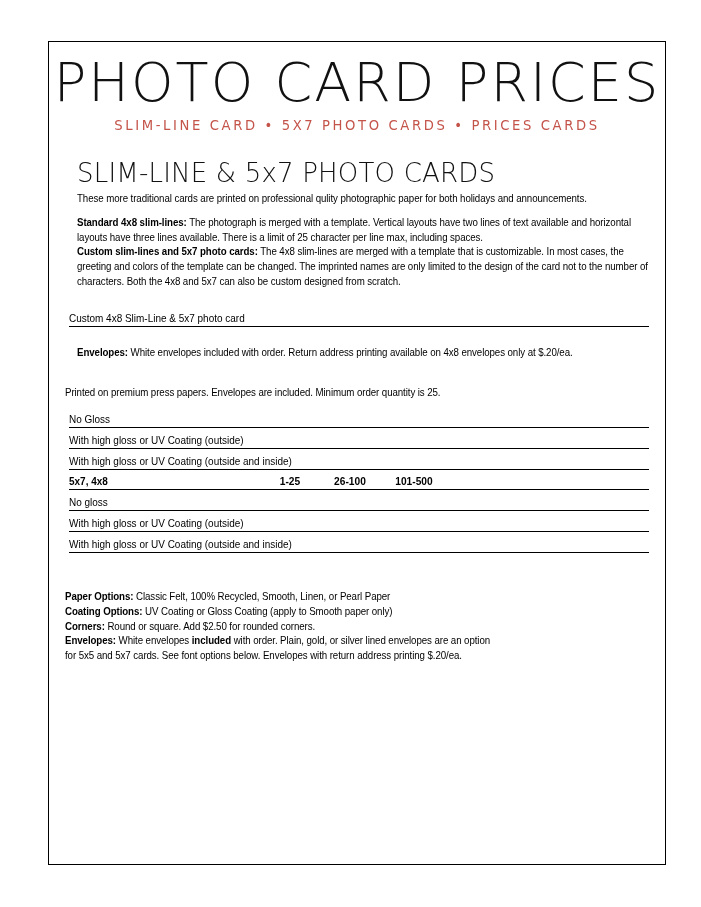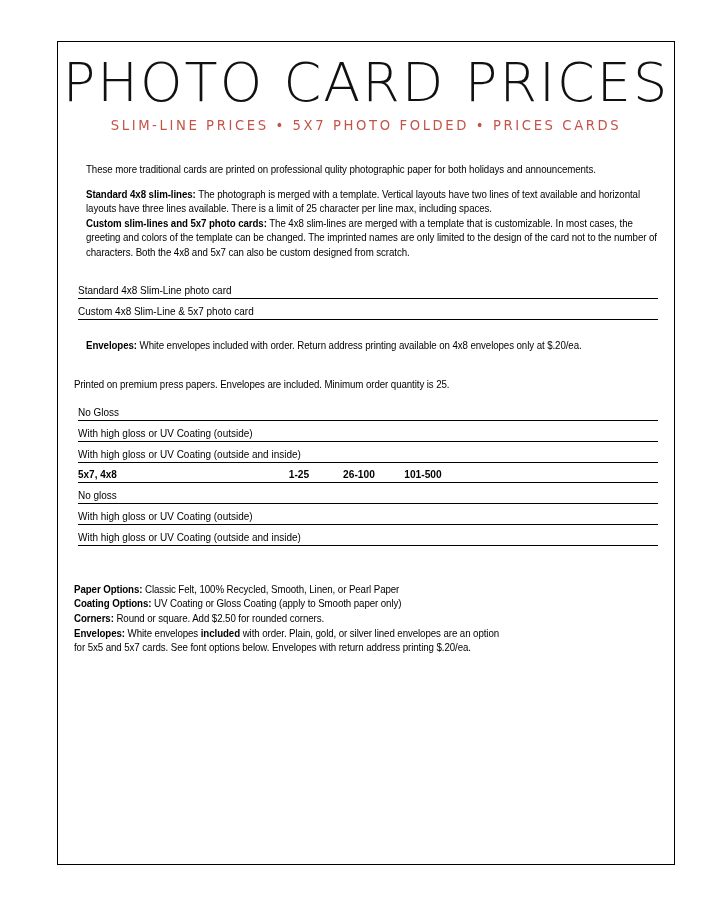--- a/index.html
+++ b/index.html
@@ -12,21 +12,21 @@
     height: 907px;
     position: relative;
     font-family: "Liberation Sans", sans-serif;
     color: #000000;
     overflow: hidden;
   }
 
   
   .page {
     position: absolute;
-    left: 57px;
+    left: 48px;
     top: 41px;
     width: 618px;
     height: 824px;
     border: 1px solid #000000;
     box-sizing: border-box;
     background: #ffffff;
   }
 
   
   .masthead {
@@ -145,32 +145,33 @@
   .nowrapline { white-space: nowrap; }
 </style>
 </head>
 <body>
 
 <div class="page">
 
   <div class="masthead">
     <div class="main-title">PHOTO CARD PRICES</div>
     <div class="sub-title">
-      <span>SLIM-LINE PRICES</span>
+      <span>SLIM-LINE CARD</span>
       <span class="dot">•</span>
-      <span>5X7 PHOTO FOLDED</span>
+      <span>5X7 PHOTO CARDS</span>
       <span class="dot">•</span>
       <span>PRICES CARDS</span>
     </div>
   </div>
 
   <div class="content">
 
     <div class="spacer-26"></div>
 
+    <div class="sec-head indent">SLIM-LINE &amp; 5x7 PHOTO CARDS</div>
     <div class="body-txt indent lead">These more traditional cards are printed on professional qulity photographic paper for both holidays and announcements.</div>
 
     <div class="body-txt indent para">
       <b>Standard 4x8 slim-lines:</b><span> The photograph is merged with a template.  Vertical layouts have two lines of text available and horizontal layouts have three lines available.  There is a limit of 25 character per line max, including spaces.</span>
     </div>
 
     <div class="body-txt indent para-tight">
       <b>Custom slim-lines and 5x7 photo cards:</b><span> The 4x8 slim-lines are merged with a template that is customizable.  In most cases, the greeting and colors of the template can be changed.  The imprinted names are only limited to the design of the card not to the number of characters. Both the 4x8 and 5x7 can also be custom designed from scratch.</span>
     </div>
 
@@ -183,44 +184,20 @@
           <col style="width:52px">
           <col style="width:56px">
         <col style="width:62px">
           <col style="width:56px">
           <col style="width:48px">
         <col style="width:50px">
       </colgroup>
       <tbody>
       <tr class="rowline">
         <td>
-              <div class="cell-txt">Standard 4x8 Slim-Line photo card</div>
-            </td>
-        <td>
-              <div class="col-q"></div>
-            </td>
-        <td>
-              <div class="col-q"></div>
-            </td>
-        <td>
-              <div class="col-q"></div>
-            </td>
-        <td>
-              <div class="col-q"></div>
-            </td>
-        <td>
-              <div class="col-q"></div>
-            </td>
-        <td>
-              <div class="col-q"></div>
-            </td>
-        <td></td>
-      </tr>
-      <tr class="rowline">
-        <td>
               <div class="cell-txt">Custom 4x8 Slim-Line &amp; 5x7 photo card</div>
             </td>
         <td>
               <div class="col-q"></div>
             </td>
         <td>
               <div class="col-q"></div>
             </td>
         <td>
               <div class="col-q"></div>

